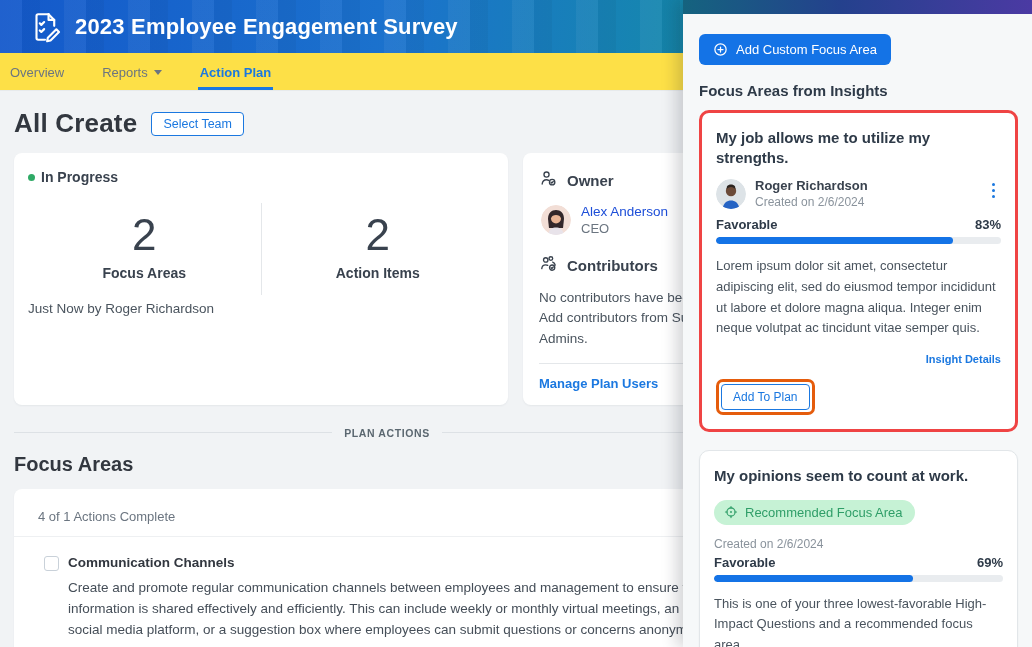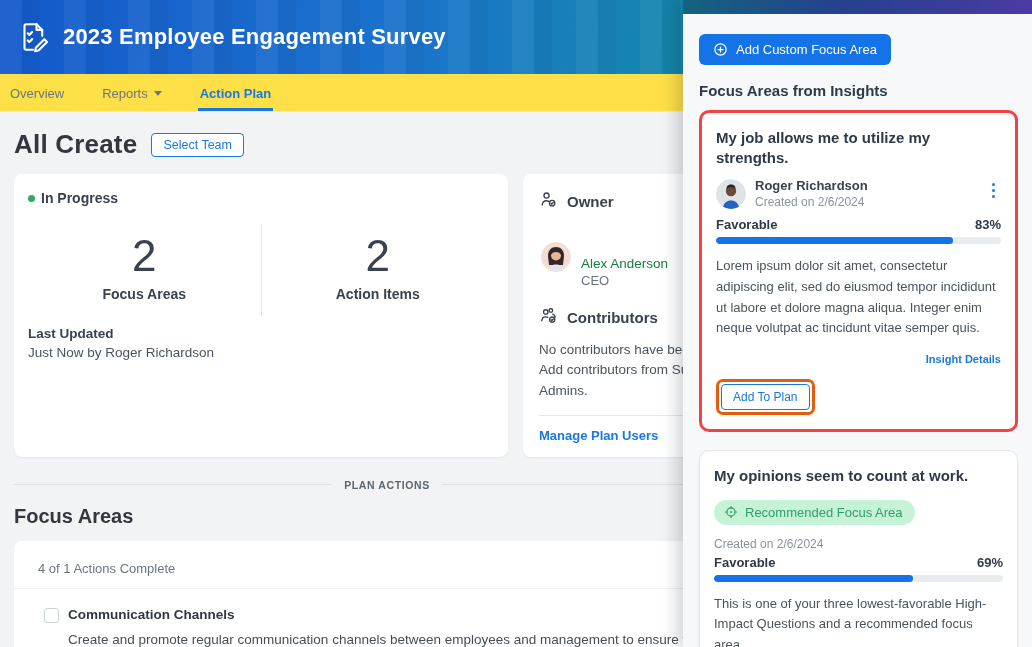--- a/index.html
+++ b/index.html
@@ -1,21 +1,21 @@
 <!DOCTYPE html>
 <html><head>
 <meta charset="utf-8">
 <style>
   * { margin:0; padding:0; box-sizing:border-box; }
   html,body { width:1032px; height:647px; overflow:hidden; }
   body { font-family:"Liberation Sans", sans-serif; background:#f1f3f5; color:#39424e; position:relative; }
 
   
   .app-header{
-    height:74px; display:flex; align-items:center; gap:13px; padding:0 16px;
+    height:53px; display:flex; align-items:center; gap:13px; padding:0 28px;
     background:
       repeating-linear-gradient(90deg, rgba(255,255,255,.05) 0 22px, rgba(0,0,0,.04) 22px 40px, rgba(255,255,255,0) 40px 64px),
       linear-gradient(95deg,#1459cb 0%,#1b72cd 38%,#13919f 78%,#12a0a6 100%);
     position:relative;
   }
   .app-title{ color:#fff; font-size:22px; font-weight:bold; letter-spacing:.2px; }
   .logo-icon svg{ display:block; }
 
   
   .nav{ height:38px; background:#fde047; display:flex; align-items:flex-end; padding:0 8px; gap:34px; border-bottom:1px solid #e7eaec; }
@@ -39,21 +39,21 @@
   .stat+.stat{ border-left:1px solid #e4e7ea; }
   .stat-value{ font-size:44px; font-weight:400; color:#39424e; line-height:1.1; }
   .stat-label{ font-size:14px; font-weight:bold; margin-top:6px; }
   .last-updated-label{ font-size:13.5px; font-weight:bold; margin-top:10px; }
   .last-updated-value{ font-size:13.5px; color:#4a545e; margin-top:4px; }
 
   .people-card{ width:237px; padding:16px 16px 14px; display:flex; flex-direction:column; }
   .section-head{ display:flex; align-items:center; gap:9px; font-size:15px; font-weight:bold; color:#39424e; }
   .person-row{ display:flex; gap:10px; margin:13px 0 18px 2px; align-items:center; }
   .avatar{ width:30px; height:30px; border-radius:50%; overflow:hidden; flex:0 0 auto; }
-  .person-name{ font-size:13.5px; color:#15803d;margin-top:31px; }
+  .person-name{ font-size:13.5px; color:#1d4ed8; }
   .person-title{ font-size:13px; color:#6b7580; margin-top:2px; }
   .contrib-text{ font-size:13.5px; color:#4a545e; line-height:1.5; margin:12px 0 14px; width:225px; }
   .people-divider{ border-top:1px solid #e4e7ea; margin-top:auto; }
   .link{ color:#1b78e0; font-size:13px; font-weight:bold; cursor:pointer; }
   .manage-link{ padding-top:12px; display:inline-block; }
 
   .plan-divider{ display:flex; align-items:center; gap:12px; margin:22px 0 12px; }
   .plan-divider .line{ flex:1; border-top:1px solid #dde1e5; }
   .plan-divider .lbl{ font-size:10.5px; font-weight:bold; letter-spacing:.6px; color:#5b6770; }
 
@@ -146,21 +146,20 @@
       <div class="stats">
         <div class="stat">
           <div class="stat-value">2</div>
           <div class="stat-label">Focus Areas</div>
         </div>
         <div class="stat">
           <div class="stat-value">2</div>
           <div class="stat-label">Action Items</div>
         </div>
       </div>
-      <div class="last-updated-label">Last Updated</div>
       <div class="last-updated-value">Just Now by Roger Richardson</div>
     </div>
 
     <div class="card people-card">
       <div class="section-head">
         <span>
           <svg width="19" height="19" viewBox="0 0 24 24" fill="none" stroke="#39424e" stroke-width="1.7" stroke-linecap="round">
             <circle cx="9.5" cy="7" r="3.2"></circle>
               <path d="M4 19c.4-3.4 2.7-5.4 5.5-5.4 1 0 1.9.2 2.7.7"></path>
             <circle cx="16.6" cy="16.6" r="3.4"></circle>

